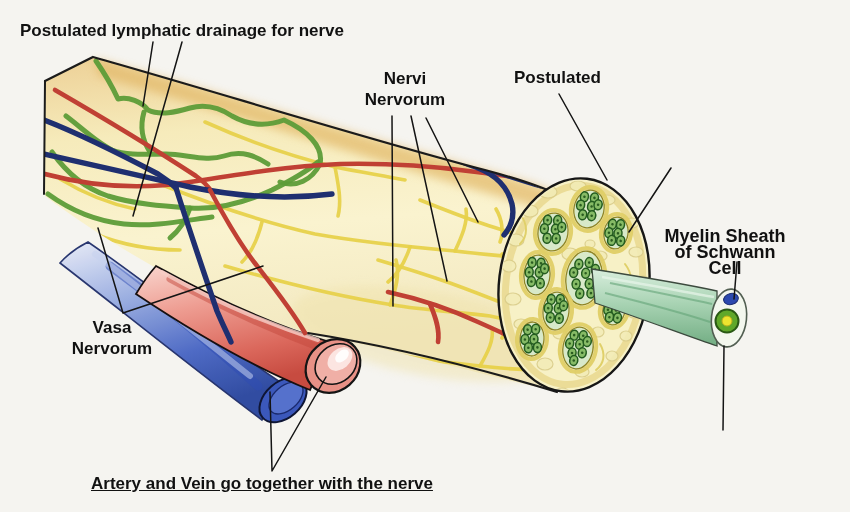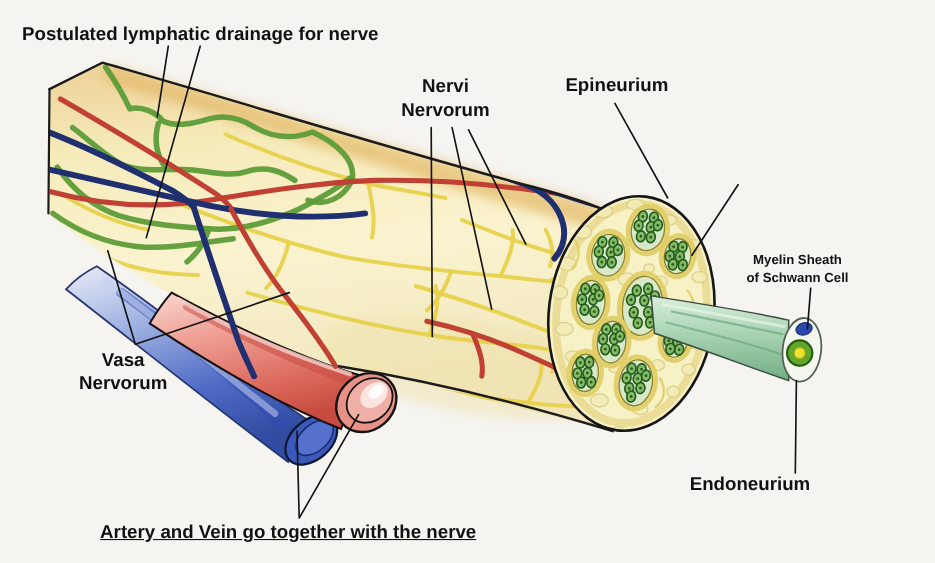--- a/index.html
+++ b/index.html
@@ -17,21 +17,21 @@
   .outline{stroke:var(--outline,#1b1b1b);fill:none;stroke-linecap:round;}
   .cobble{stroke:#d9cc8a;stroke-width:1.2;fill:#f2ebb6;opacity:.9;}
   .face-squig{stroke:#e0d06a;stroke-width:2;fill:none;stroke-linecap:round;}
   .fasc-rim{stroke:#dfce66;stroke-width:4;fill:none;opacity:.95;}
   .fasc-out{fill:var(--fascicle_fill,#d8e9c9);stroke:#8f8526;stroke-width:1.3;}
   .axon{fill:var(--axon_green,#86bb66);stroke:#235c1f;stroke-width:1.5;}
   
   .lbl{position:absolute;font-weight:bold;font-size:17px;line-height:19px;
        color:var(--label_color,#111);white-space:nowrap;}
   .lbl.center{text-align:center;white-space:normal;}
-  .lbl.small{font-size:12px;line-height:16px;}
+  .lbl.small{font-size:18px;line-height:16px;}
   .lbl.twoline{line-height:21px;}
 </style>
 </head>
 <body>
 
 <div id="stage">
 <svg width="850" height="512" viewBox="0 0 850 512">
   <defs>
     <filter id="blur6" x="-30%" y="-30%" width="160%" height="160%">
           <feGaussianBlur stdDeviation="5"></feGaussianBlur>
@@ -314,29 +314,28 @@
   </g>
 </svg>
 
 <div class="lbl" style="left:20px;top:17px;">Postulated lymphatic drainage for nerve</div>
 
 <div class="lbl center twoline" style="left:350px;top:64px;width:110px;">
   <div>Nervi</div>
   <div>Nervorum</div>
 </div>
 
-<div class="lbl" style="left:514px;top:64px;">Epineurium</div>
+<div class="lbl" style="left:514px;top:64px;">Postulated</div>
 
 
 <div class="lbl center small" style="left:658px;top:224px;width:134px;">
   <div>Myelin Sheath</div>
   <div>of Schwann Cell</div>
 </div>
 
 <div class="lbl center twoline" style="left:58px;top:313px;width:108px;text-align:center;">
   <div>Vasa</div>
   <div>Nervorum</div>
 </div>
 
-<div class="lbl" style="left:627px;top:426px;">Endoneurium</div>
 
 <div class="lbl" style="left:91px;top:470px;text-decoration:underline;">Artery and Vein go together with the nerve</div>
 </div>
 
 </body></html>

